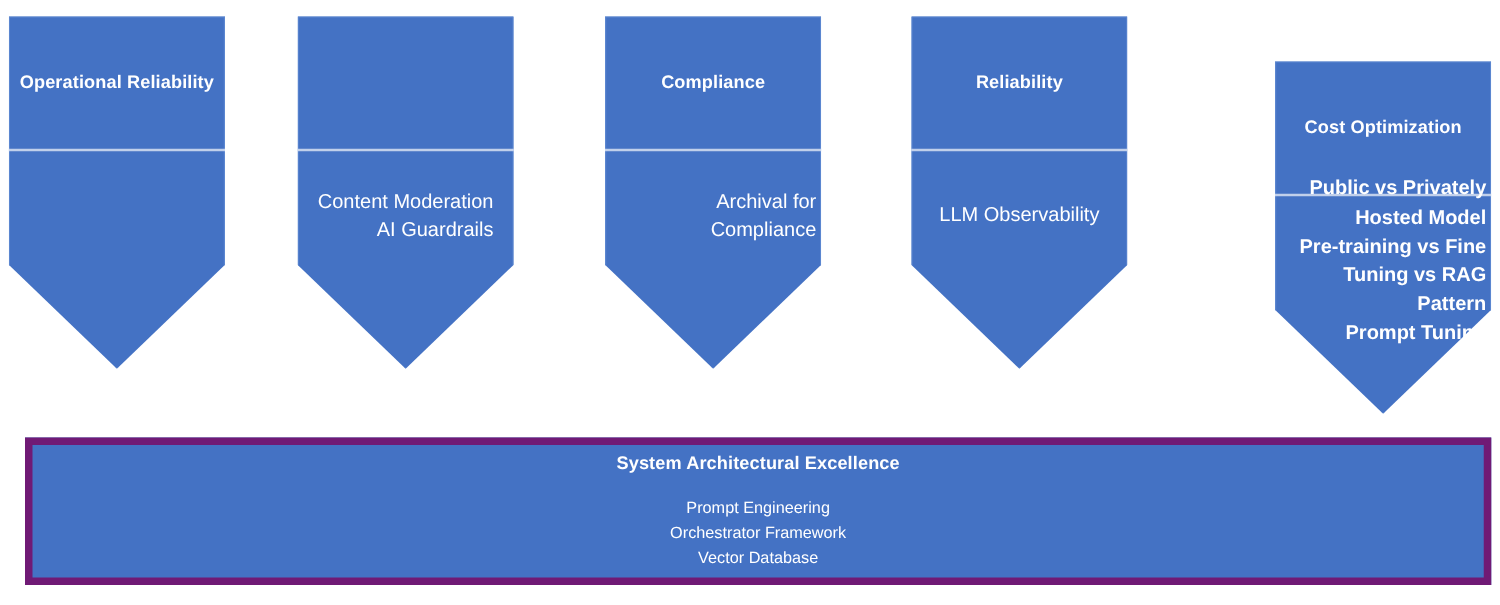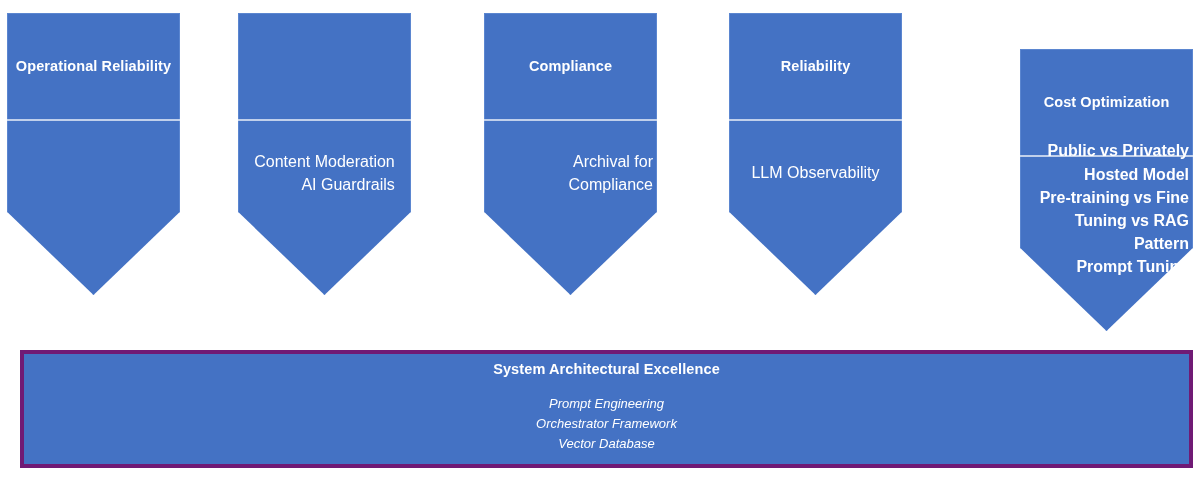--- a/index.html
+++ b/index.html
@@ -103,21 +103,21 @@
   }
 
   
   #foundation-banner {
     position: absolute;
     left: 20px;
     top: 350px;
     width: 1173px;
     height: 118px;
     background: #4472C4;
-    border: 4px solid #701a75;
+    border: 6px solid #701a75;
     box-sizing: border-box;
     display: flex;
     flex-direction: column;
     align-items: center;
   }
 
   #foundation-title {
     color: #FFFFFF;
     font-size: 14.5px;
     font-weight: bold;
@@ -127,21 +127,20 @@
   }
 
   #foundation-items {
     color: #FFFFFF;
     font-size: 13px;
     font-weight: normal;
     text-align: center;
     line-height: 1.55;
     margin-top: 17px;
     white-space: pre-line;
-    font-style: italic;
   }
 </style>
 </head>
 <body>
 
 <div id="diagram-canvas">
 
   <div class="pillar" style="left:7px;">
     <div class="pillar-shape"></div>
     <div class="pillar-divider"></div>

